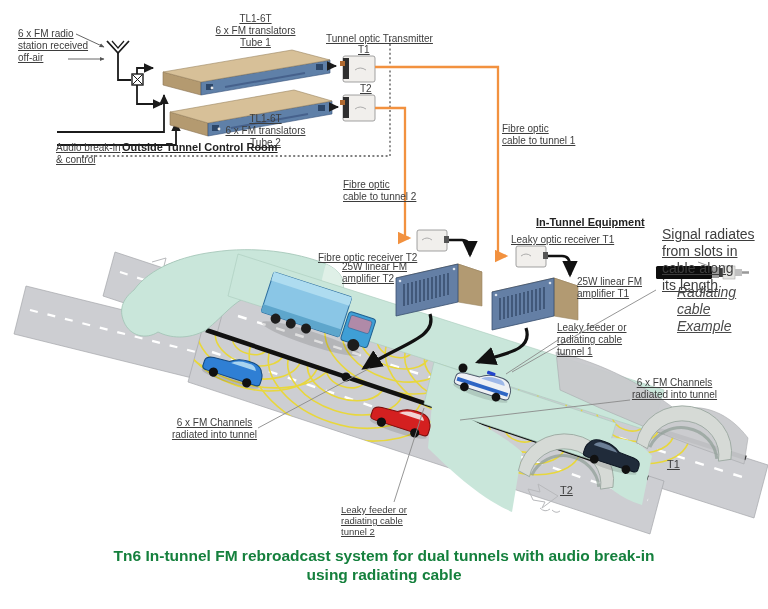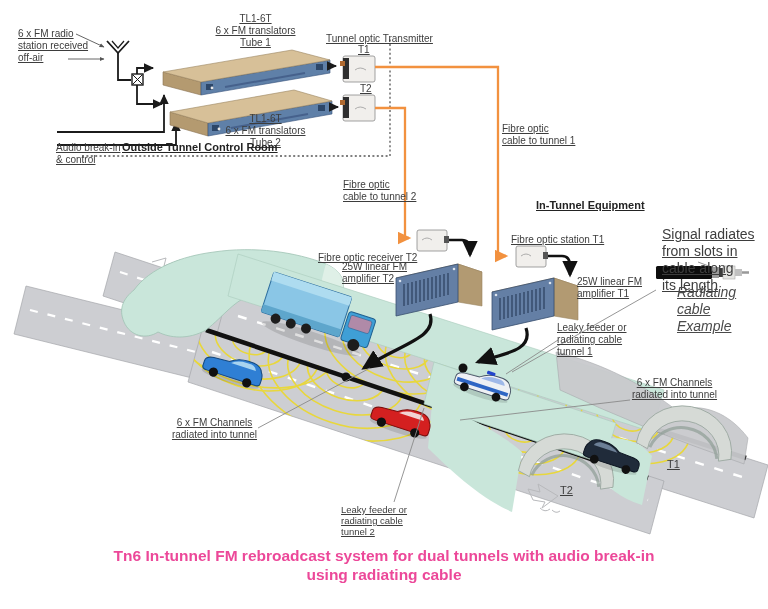--- a/index.html
+++ b/index.html
@@ -6,21 +6,21 @@
   #canvas{position:relative;width:768px;height:609px;background:#ffffff;overflow:hidden;
           font-family:"Liberation Sans",sans-serif;}
   #scene{position:absolute;left:0;top:0;}
   .lbl{position:absolute;font-size:10px;line-height:1.18;color:#3d3d3d;white-space:pre-line;text-decoration:underline;}
   .small{font-size:14px;line-height:1.22;}
   .boldlbl{font-weight:bold;font-size:11px;color:#232323;}
   .center{text-align:center;}
   .italic{font-style:italic;color:#4a4a4a;}
   .tn{font-size:11px;color:#3d3d3d;}
   .caption{position:absolute;left:0;right:0;text-align:center;font-weight:bold;
-           font-size:15.5px;line-height:1.25;color:#ec4899;white-space:pre-line;}
+           font-size:15.5px;line-height:1.25;color:#15803d;white-space:pre-line;}
   .orangeline{stroke:var(--orange,#F2913F);fill:none;stroke-width:2.3;}
   .arc{stroke:var(--yellow,#E8D73C);fill:none;stroke-width:1.6;}
   .teal{fill:var(--teal,#C9E6DA);}
   .cable{stroke:var(--cable,#111);fill:none;}
   .road{fill:var(--road,#CDCED2);stroke:#a5a6aa;stroke-width:0.7;}
   .leader{stroke:#8a8a8a;stroke-width:0.9;fill:none;}
   .wire{stroke:#1b1b1b;stroke-width:1.8;fill:none;}
   .ghost{stroke:#b8b9bc;stroke-width:1;fill:none;}
 </style>
 </head>
@@ -318,23 +318,23 @@
 <div class="lbl" style="left:326px;top:33px;">Tunnel optic Transmitter</div>
 <div class="lbl" style="left:358px;top:44px;">T1</div>
 <div class="lbl" style="left:360px;top:83px;">T2</div>
 <div class="lbl" style="left:56px;top:118px;margin-top:24px;">Audio break-in
 &amp; control</div>
 <div class="lbl boldlbl" style="left:122px;top:141px;text-align:center;">Outside Tunnel Control Room</div>
 <div class="lbl" style="left:502px;top:123px;">Fibre optic
 cable to tunnel 1</div>
 <div class="lbl" style="left:343px;top:179px;">Fibre optic
 cable to tunnel 2</div>
-<div class="lbl boldlbl" style="left:536px;top:199px;">In-Tunnel Equipment</div>
+<div class="lbl boldlbl" style="left:536px;top:216px;">In-Tunnel Equipment</div>
 <div class="lbl" style="left:318px;top:252px;">Fibre optic receiver T2</div>
-<div class="lbl" style="left:511px;top:234px;">Fibre optic station T1</div>
+<div class="lbl" style="left:511px;top:234px;">Leaky optic receiver T1</div>
 <div class="lbl" style="left:342px;top:261px;">25W linear FM
 amplifier T2</div>
 <div class="lbl" style="left:577px;top:276px;">25W linear FM
 amplifier T1</div>
 <div class="lbl small" style="left:662px;top:226px;">Signal radiates
 from slots in
 cable along
 its length</div>
 <div class="lbl small italic" style="left:677px;top:284px;">Radiating
 cable Example</div>

